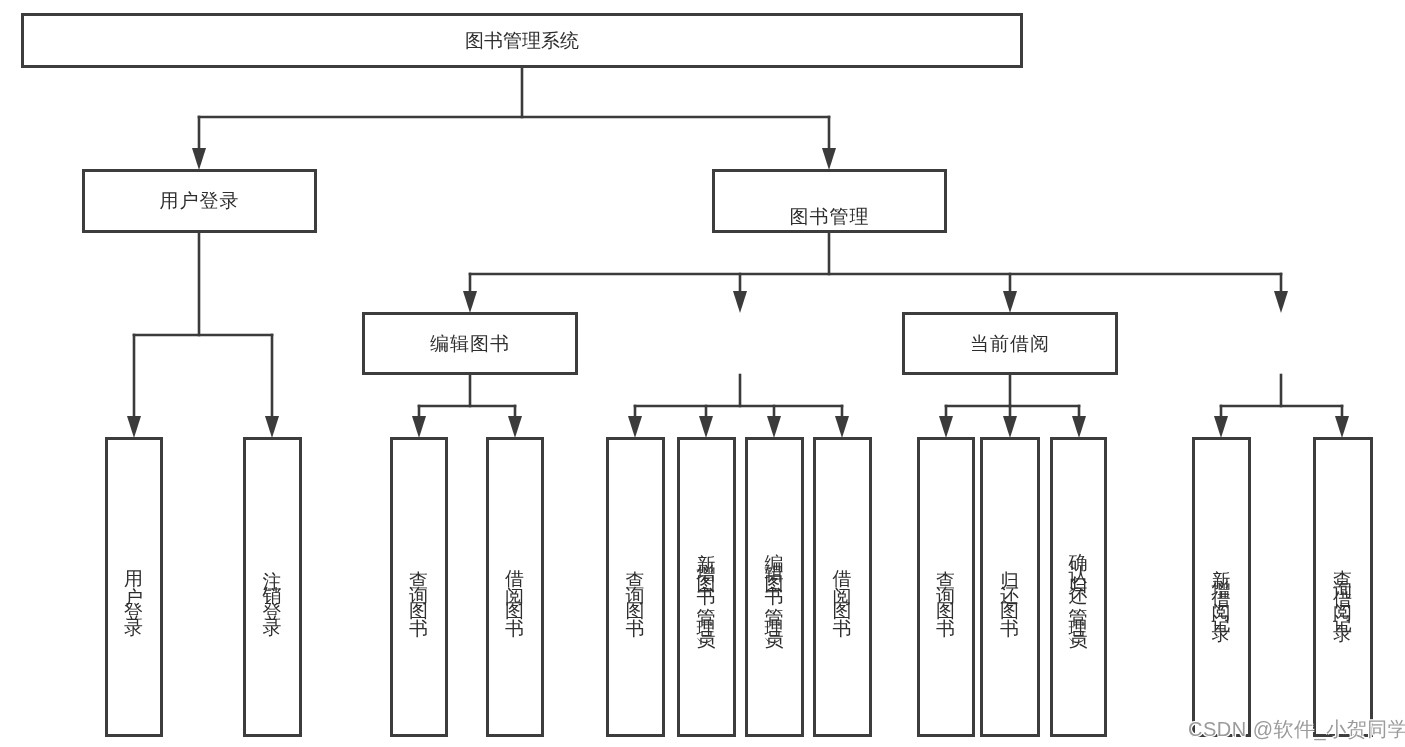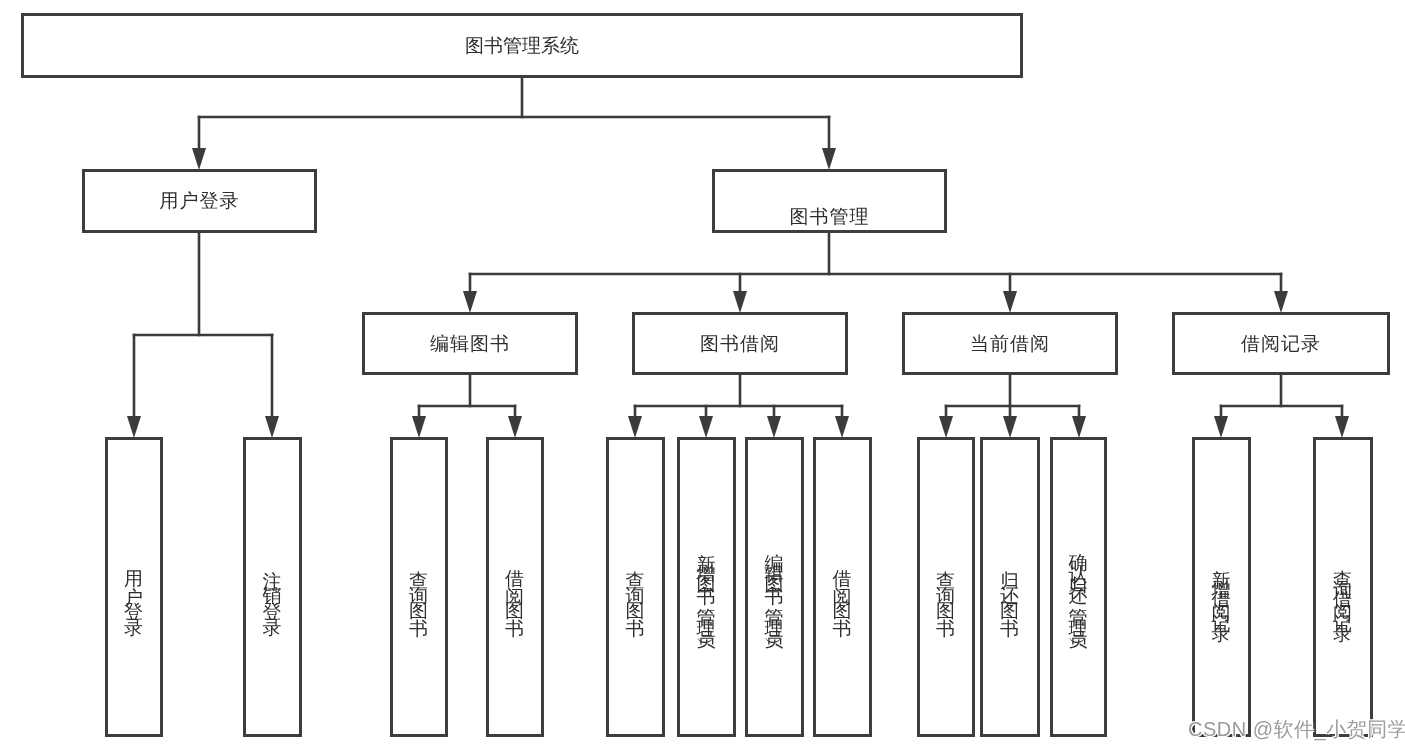--- a/index.html
+++ b/index.html
@@ -128,43 +128,37 @@
 
       <polygon points="939,416  953,416  946,438"></polygon>
       <polygon points="1003,416 1017,416 1010,438"></polygon>
       <polygon points="1072,416 1086,416 1079,438"></polygon>
 
       <polygon points="1214,416 1228,416 1221,438"></polygon>
       <polygon points="1335,416 1349,416 1342,438"></polygon>
     </g>
   </svg>
 
-  <div class="node root" style="left:21px; top:13px; width:1002px; height:65px;">
+  <div class="node root" style="left:21px; top:13px; width:1002px; height:55px;">
     <span>图书管理系统</span>
   </div>
 
   <div class="node h" style="left:82px; top:169px; width:235px; height:64px;">
     <span>用户登录</span>
   </div>
   <div class="node h" style="left:712px; top:169px; width:235px; height:64px;align-items:flex-end;">
     <span>图书管理</span>
   </div>
 
   <div class="node h" style="left:362px; top:312px; width:216px; height:63px;">
     <span>编辑图书</span>
   </div>
-  <div class="node h" style="left:632px; top:312px; width:216px; height:63px;">
-    <span>图书借阅</span>
-  </div>
   <div class="node h" style="left:902px; top:312px; width:216px; height:63px;">
     <span>当前借阅</span>
   </div>
-  <div class="node h" style="left:1172px; top:312px; width:218px; height:63px;">
-    <span>借阅记录</span>
-  </div>
 
   <div class="node" style="left:105px; top:437px; width:58px; height:300px;">
     <span class="leaf-label wide">用户登录</span>
   </div>
   <div class="node" style="left:243px; top:437px; width:59px; height:300px;">
     <span class="leaf-label wide">注销登录</span>
   </div>
 
   <div class="node" style="left:390px; top:437px; width:58px; height:300px;">
     <span class="leaf-label wide">查询图书</span>

